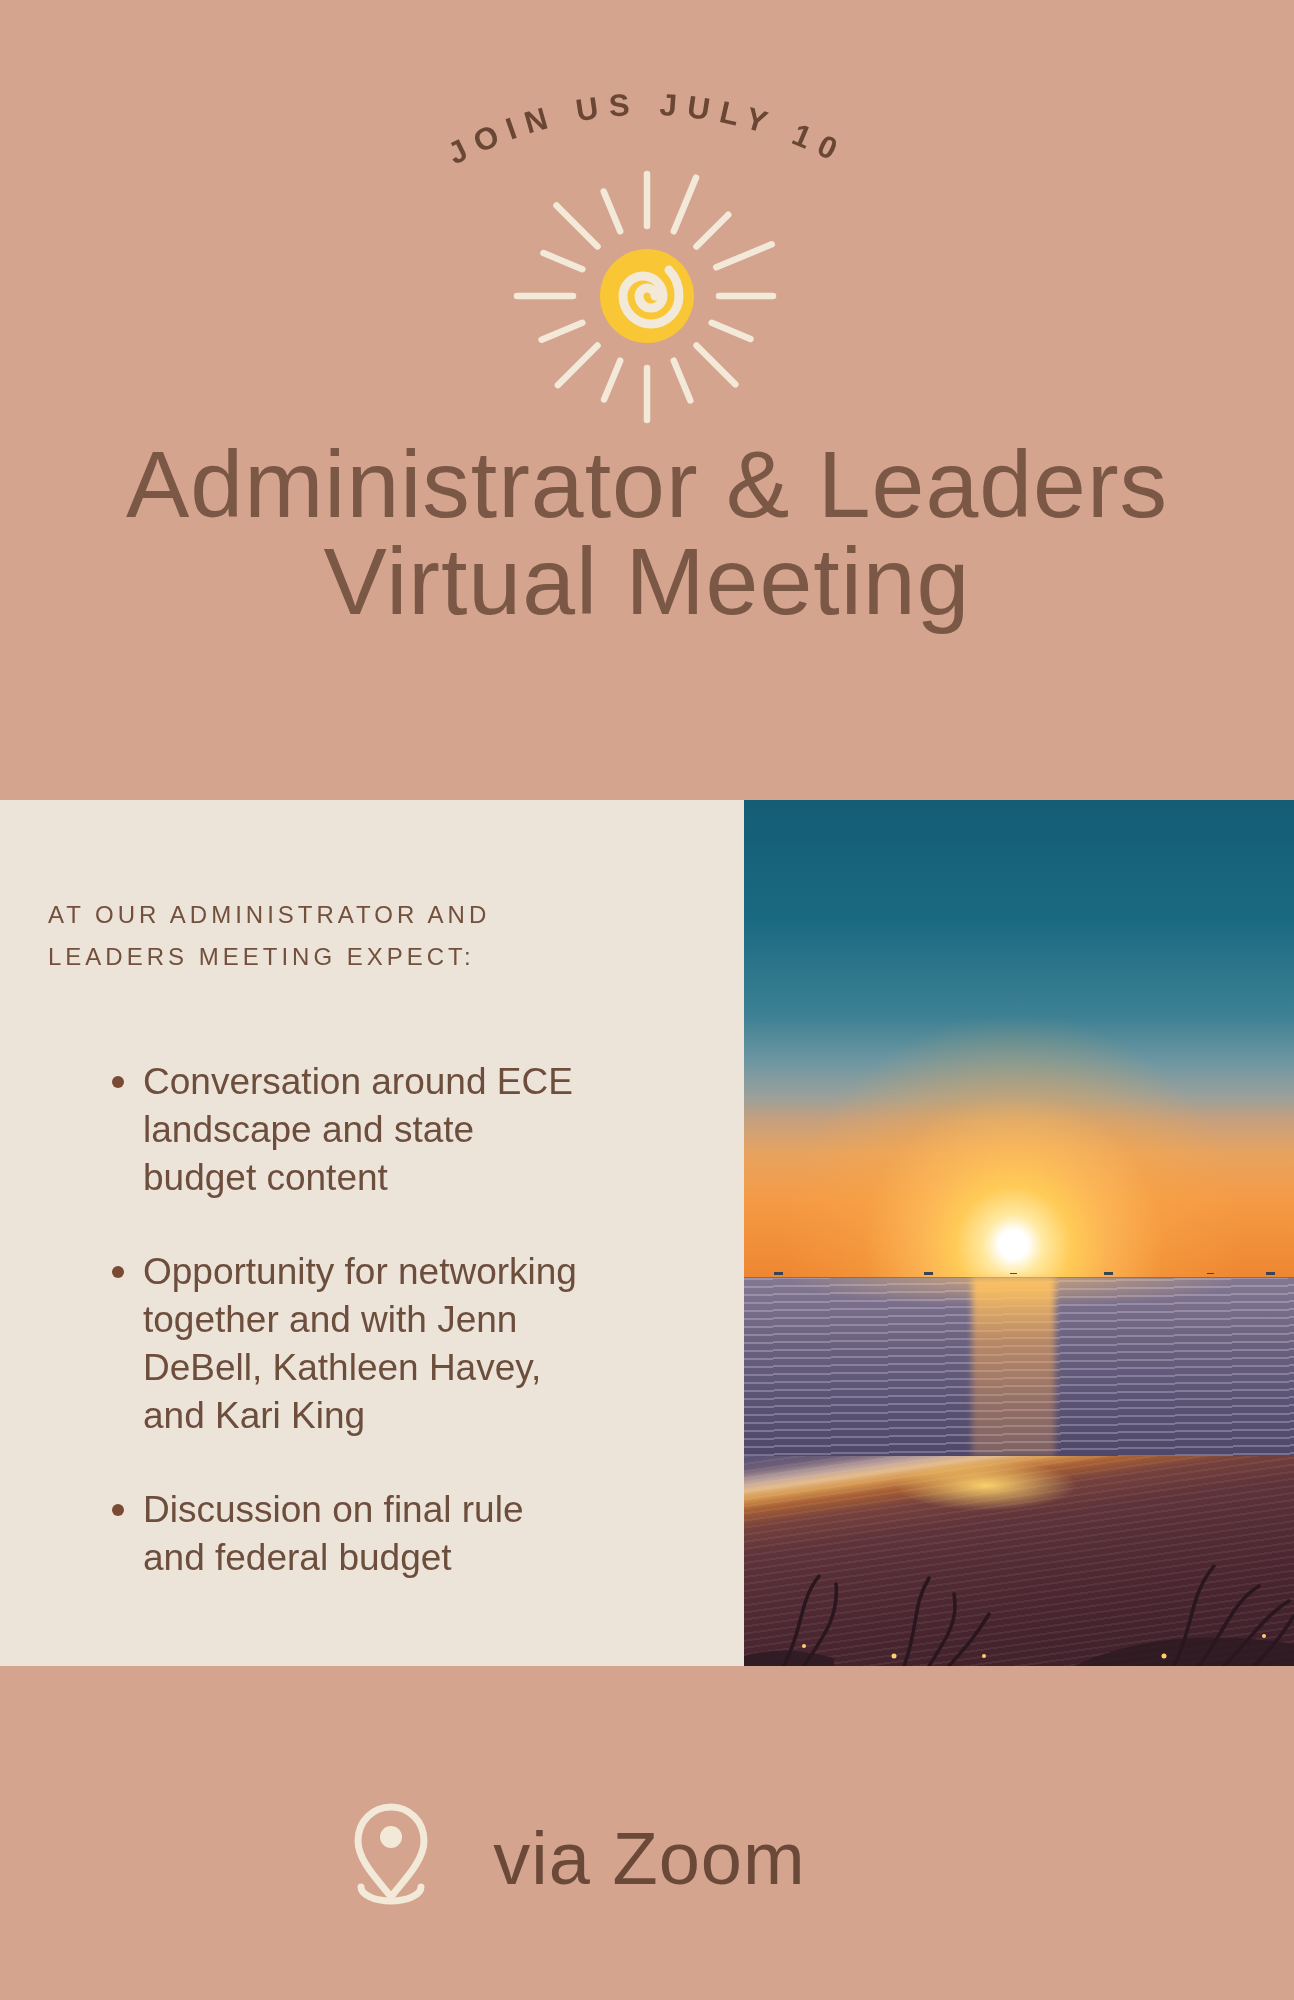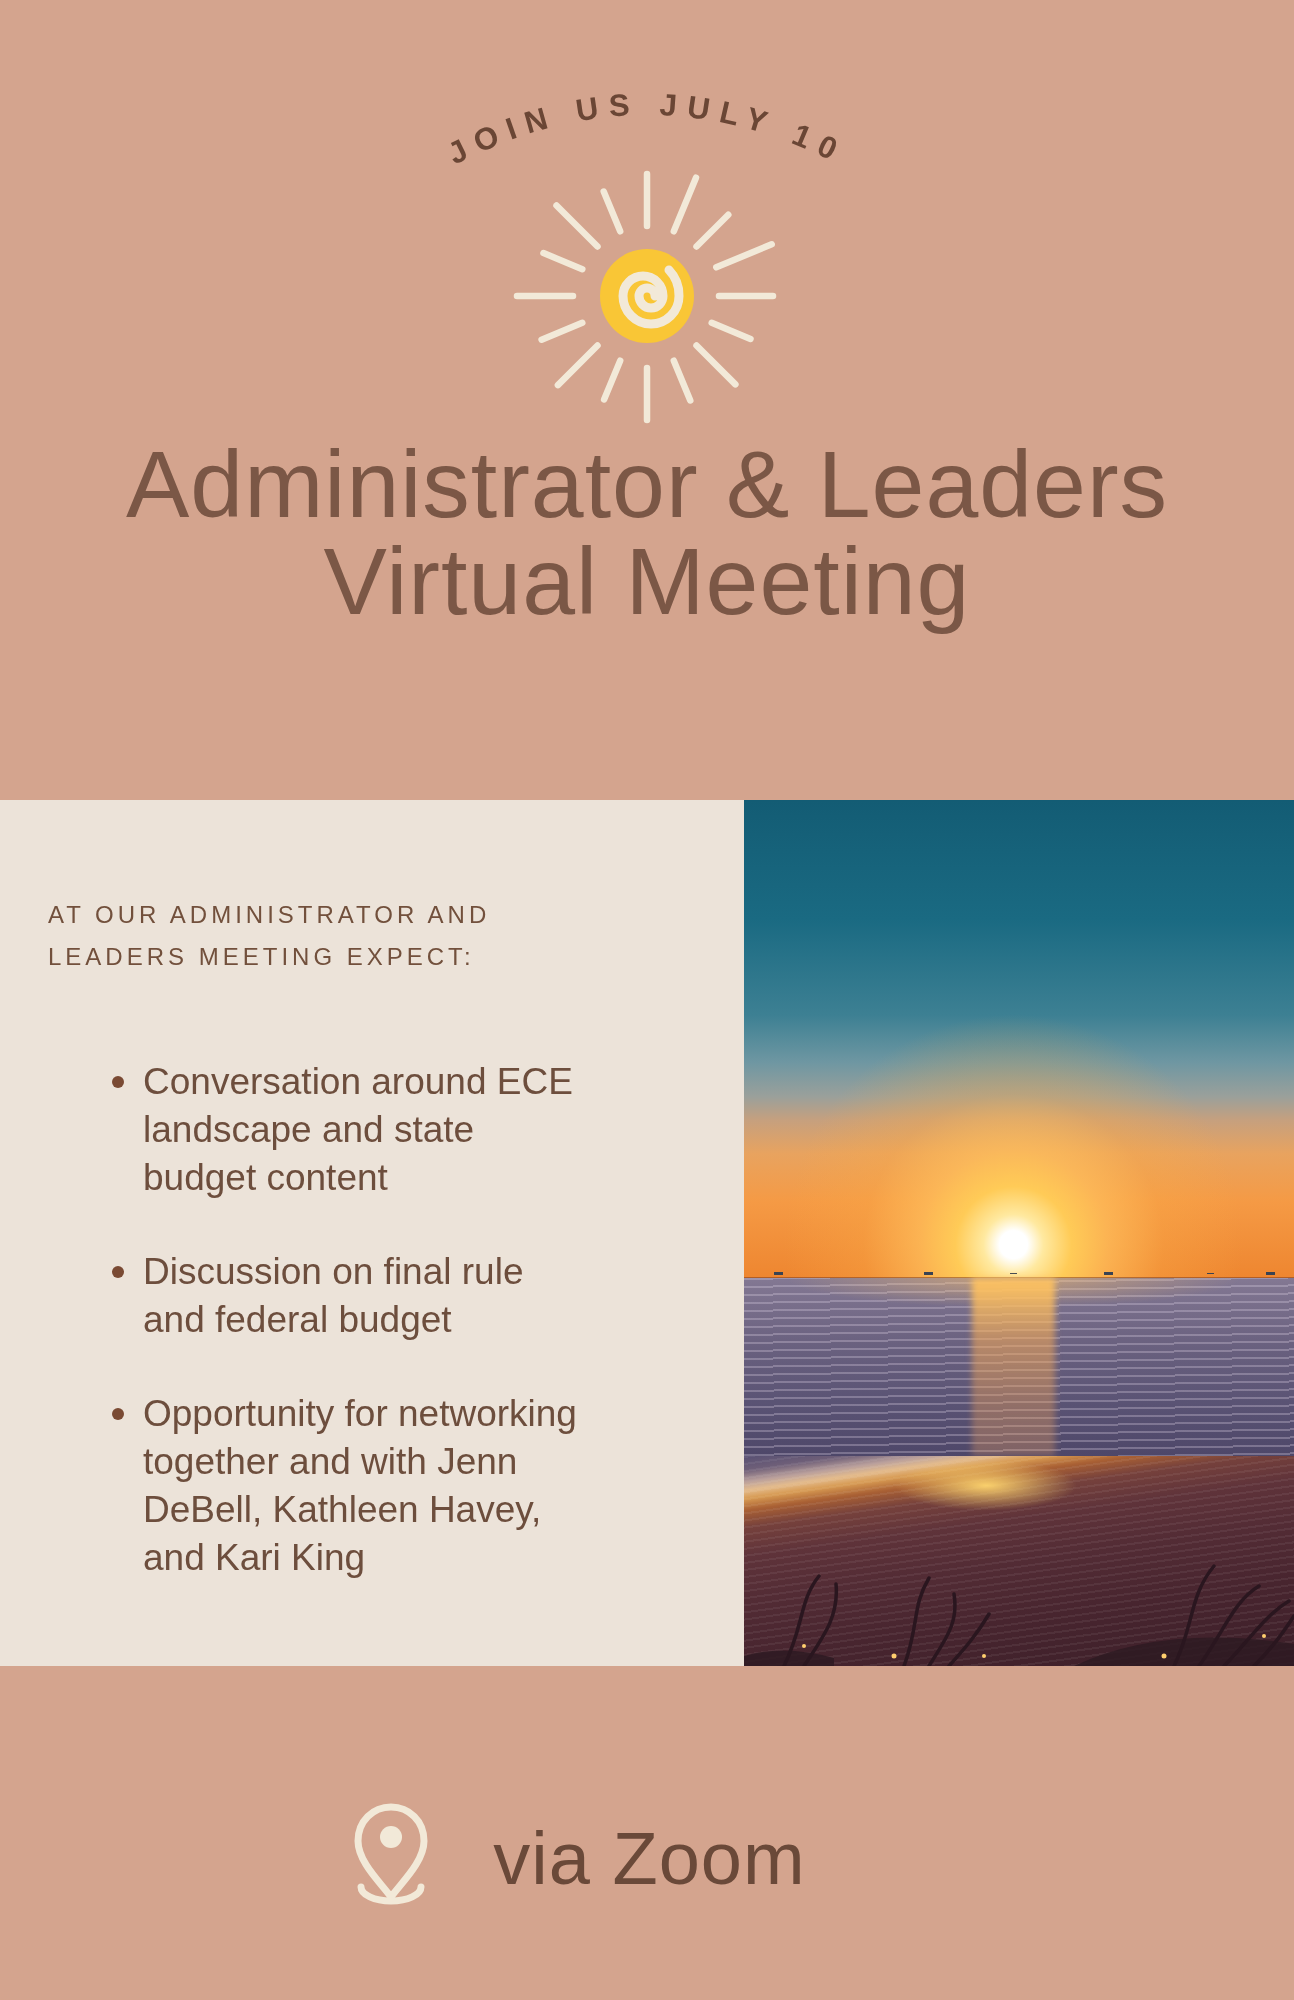--- a/index.html
+++ b/index.html
@@ -145,26 +145,26 @@
   <div class="title">Administrator &amp; Leaders
 Virtual Meeting</div>
 
   <div class="panel">
     <div class="panel-heading">AT OUR ADMINISTRATOR AND
 LEADERS MEETING EXPECT:</div>
     <ul class="bullets">
       <li>Conversation around ECE
 landscape and state
 budget content</li>
-      <li>Discussion on final rule
-and federal budget</li>
       <li>Opportunity for networking
 together and with Jenn
 DeBell, Kathleen Havey,
 and Kari King</li>
+      <li>Discussion on final rule
+and federal budget</li>
     </ul>
   </div>
 
   <div class="photo">
     <div class="sky"></div>
     <div class="sunglow"></div>
     <div class="boats"></div>
     <div class="horizon"></div>
     <div class="sea"></div>
     <div class="reflection"></div>

